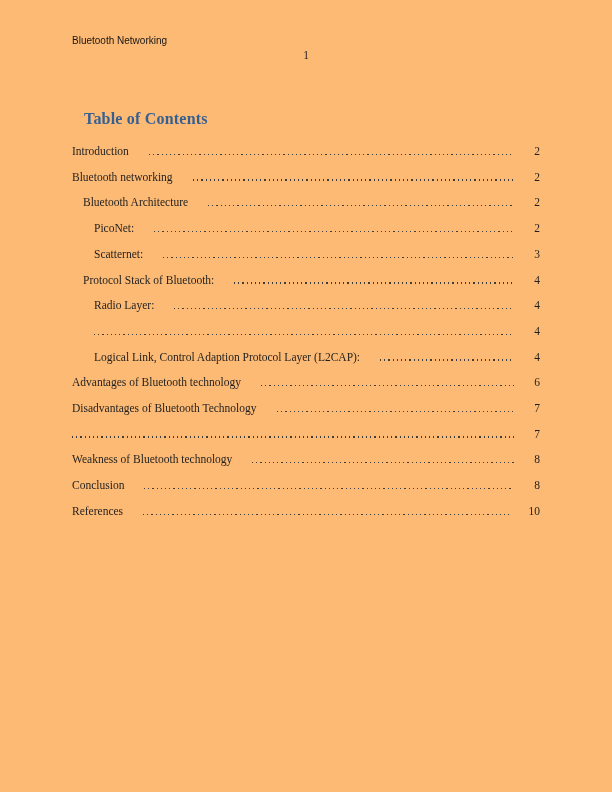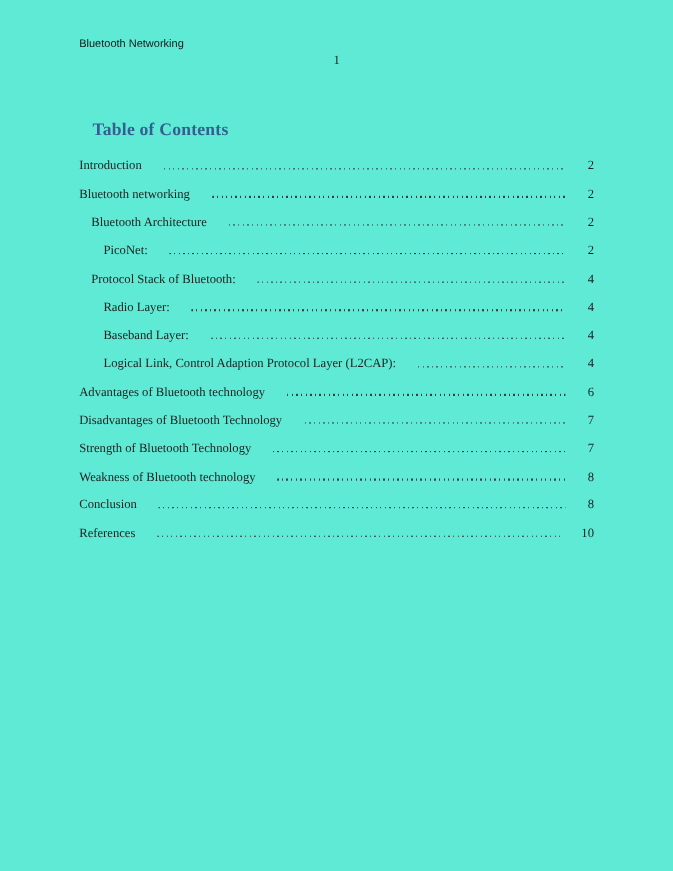--- a/index.html
+++ b/index.html
@@ -2,21 +2,21 @@
 <html><head>
 <meta charset="utf-8">
 <style>
   * { box-sizing: border-box; }
   html, body { margin: 0; padding: 0; background: #ffffff; }
 
   .page {
     position: relative;
     width: 612px;
     height: 792px;
-    background: #5eead4;
+    background: #fdba74;
     font-family: "Liberation Serif", serif;
     color: #1f1f1f;
     overflow: hidden;
   }
 
   .header-title {
     position: absolute;
     left: 72px;
     top: 35px;
     font-family: "Liberation Sans", sans-serif;
@@ -105,52 +105,55 @@
         <div class="toc-row lvl-1">
           <span class="toc-label">Bluetooth Architecture</span>
           <span class="toc-dots"></span>
           <span class="toc-page">2</span>
         </div>
         <div class="toc-row lvl-2">
           <span class="toc-label">PicoNet:</span>
           <span class="toc-dots"></span>
           <span class="toc-page">2</span>
         </div>
+        <div class="toc-row lvl-2">
+          <span class="toc-label">Scatternet:</span>
+          <span class="toc-dots"></span>
+          <span class="toc-page">3</span>
+        </div>
         <div class="toc-row lvl-1">
           <span class="toc-label">Protocol Stack of Bluetooth:</span>
           <span class="toc-dots"></span>
           <span class="toc-page">4</span>
         </div>
         <div class="toc-row lvl-2">
           <span class="toc-label">Radio Layer:</span>
           <span class="toc-dots"></span>
           <span class="toc-page">4</span>
         </div>
         <div class="toc-row lvl-2">
-          <span class="toc-label">Baseband Layer:</span>
           <span class="toc-dots"></span>
           <span class="toc-page">4</span>
         </div>
         <div class="toc-row lvl-2">
           <span class="toc-label">Logical Link, Control Adaption Protocol Layer (L2CAP):</span>
           <span class="toc-dots"></span>
           <span class="toc-page">4</span>
         </div>
         <div class="toc-row lvl-0">
           <span class="toc-label">Advantages of Bluetooth technology</span>
           <span class="toc-dots"></span>
           <span class="toc-page">6</span>
         </div>
         <div class="toc-row lvl-0">
           <span class="toc-label">Disadvantages of Bluetooth Technology</span>
           <span class="toc-dots"></span>
           <span class="toc-page">7</span>
         </div>
         <div class="toc-row lvl-0">
-          <span class="toc-label">Strength of Bluetooth Technology</span>
           <span class="toc-dots"></span>
           <span class="toc-page">7</span>
         </div>
         <div class="toc-row lvl-0">
           <span class="toc-label">Weakness of Bluetooth technology</span>
           <span class="toc-dots"></span>
           <span class="toc-page">8</span>
         </div>
         <div class="toc-row lvl-0">
           <span class="toc-label">Conclusion</span>

